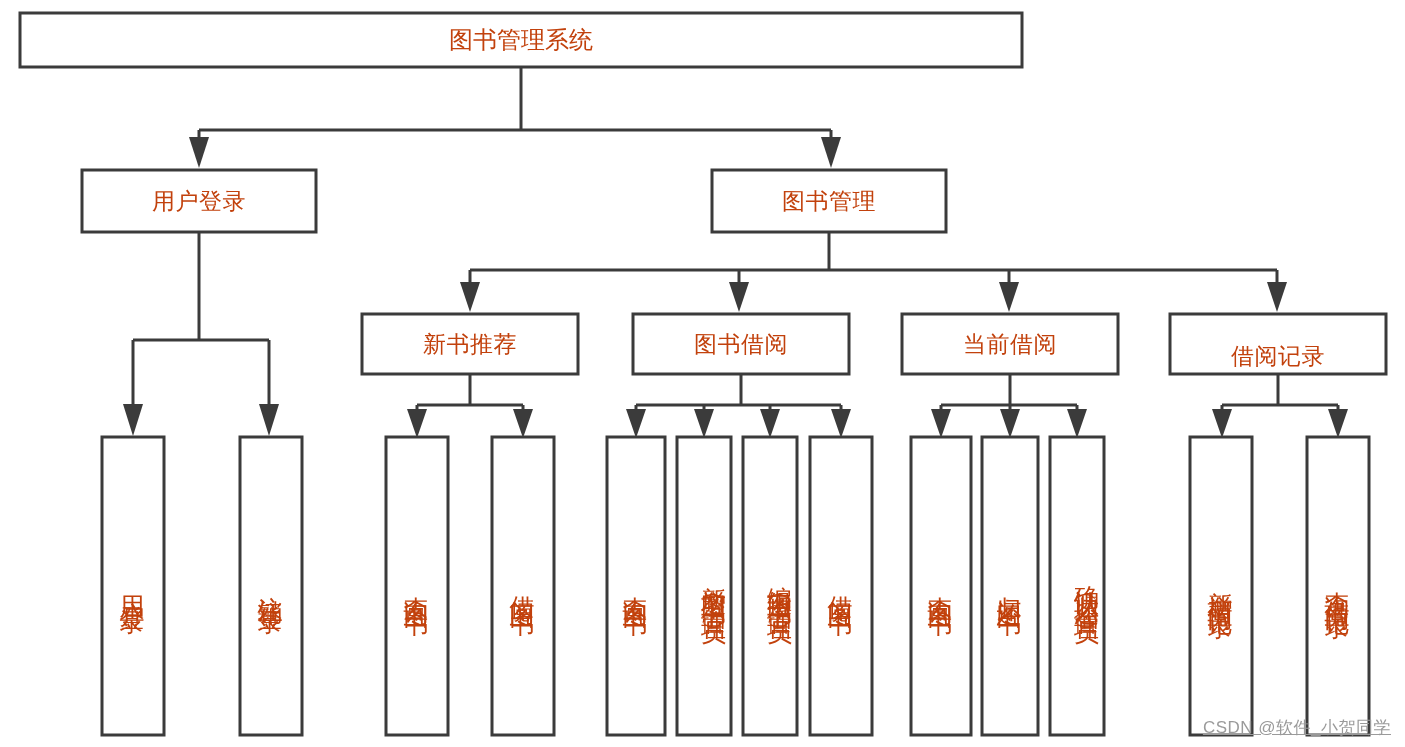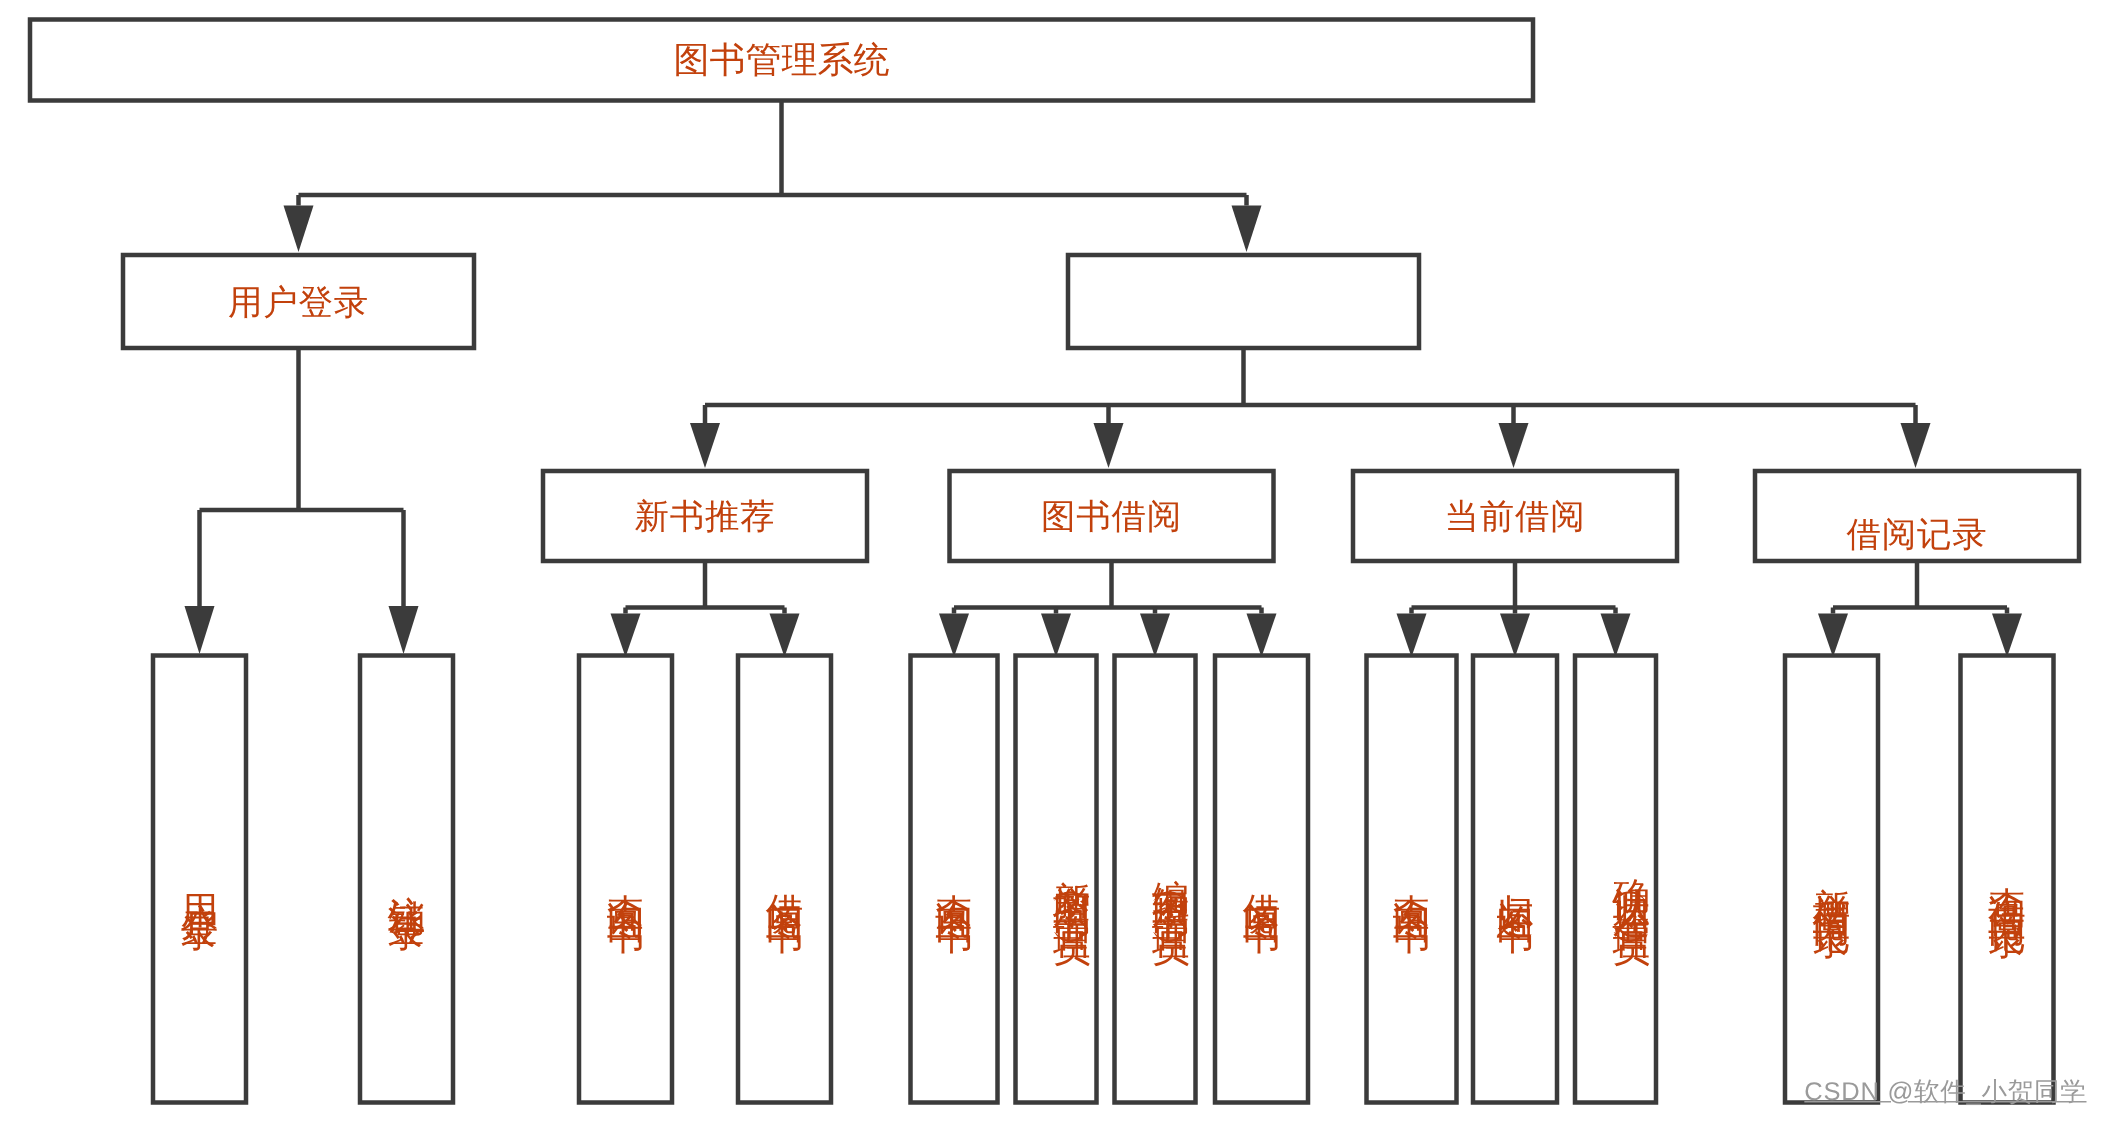--- a/index.html
+++ b/index.html
@@ -174,20 +174,21 @@
     <rect class="node-box" x="982" y="437" width="56" height="298"></rect>
     <rect class="node-box" x="1050" y="437" width="54" height="298"></rect>
 
     <rect class="node-box" x="1190" y="437" width="62" height="298"></rect>
     <rect class="node-box" x="1307" y="437" width="62" height="298"></rect>
   </svg>
 
   <div class="node-label label-root" style="left:20px; top:13px; width:1002px; height:54px;">图书管理系统</div>
 
   <div class="node-label label-horizontal" style="left:82px; top:170px; width:234px; height:62px;">用户登录</div>
+  <div class="node-label label-horizontal" style="left:712px; top:170px; width:234px; height:62px;">图书管理</div>
 
   <div class="node-label label-horizontal" style="left:362px; top:314px; width:216px; height:60px;">新书推荐</div>
   <div class="node-label label-horizontal" style="left:633px; top:314px; width:216px; height:60px;">图书借阅</div>
   <div class="node-label label-horizontal" style="left:902px; top:314px; width:216px; height:60px;">当前借阅</div>
   <div class="node-label label-horizontal" style="left:1170px; top:326px; width:216px; height:60px;">借阅记录</div>
 
   <div class="node-label label-vertical v-center" style="left:102px; top:437px; width:62px; height:298px;">用户登录</div>
   <div class="node-label label-vertical v-center" style="left:240px; top:437px; width:62px; height:298px;">注销登录</div>
 
   <div class="node-label label-vertical v-center" style="left:386px; top:437px; width:62px; height:298px;">查询图书</div>

